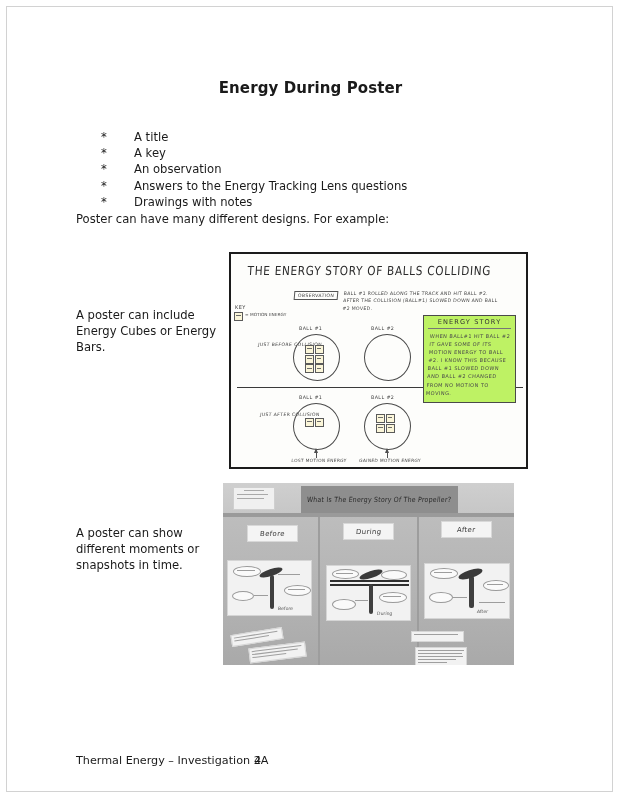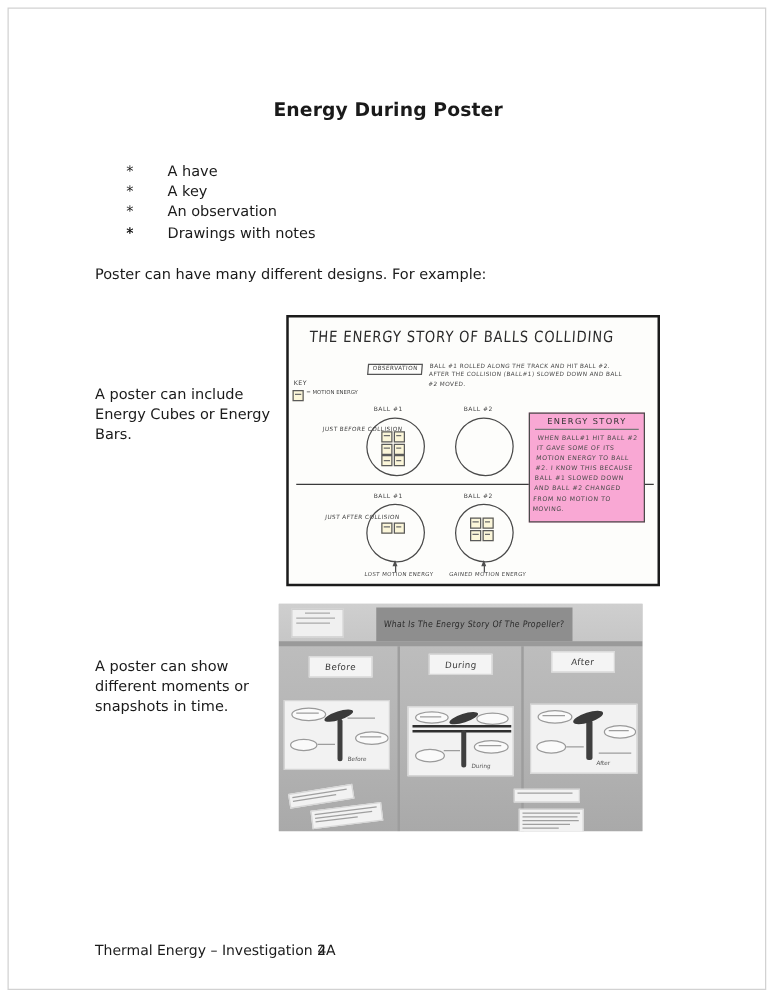--- a/index.html
+++ b/index.html
@@ -222,26 +222,26 @@
     font-size: 4.4px;
     line-height: 6.2px;
     letter-spacing: 0.3px;
     color: #474747;
     text-align: center;
     transform: skewX(-5deg);
   }
 
   .wb-story-box {
     position: absolute;
-    left: 192px; top: 76px;
+    left: 192px; top: 61px;
     width: 93px;
     border: 1px solid #4a4a4a;
     padding: 2px 4px 5px 4px;
     box-sizing: border-box;
-    background: #f9a8d4;
+    background: #bef264;
   }
   .wb-story-title {
     font-size: 6.6px;
     letter-spacing: 1.1px;
     color: #333;
     border-bottom: 1px solid #777;
     padding-bottom: 2px;
     margin-bottom: 3px;
     text-align: center;
   }
@@ -376,30 +376,30 @@
 </head>
 <body>
 
 <div class="page">
 
   <div class="page-title">Energy During Poster</div>
 
 
   <ul class="bullet-list">
     <li>
-      <span class="bullet-star">*</span><span class="bullet-text">A have</span>
+      <span class="bullet-star">*</span><span class="bullet-text">A title</span>
     </li>
     <li>
       <span class="bullet-star">*</span><span class="bullet-text">A key</span>
     </li>
     <li>
       <span class="bullet-star">*</span><span class="bullet-text">An observation</span>
     </li>
     <li>
-      <span class="bullet-star">*</span>
+      <span class="bullet-star">*</span><span class="bullet-text">Answers to the Energy Tracking Lens questions</span>
     </li>
     <li>
       <span class="bullet-star">*</span><span class="bullet-text">Drawings with notes</span>
     </li>
   </ul>
 
   <div class="example-line">Poster can have many different designs. For example:</div>
 
   <div class="caption caption-cubes">A poster can include Energy Cubes or Energy Bars.</div>
   <div class="caption caption-moments">A poster can show different moments or snapshots in time.</div>

